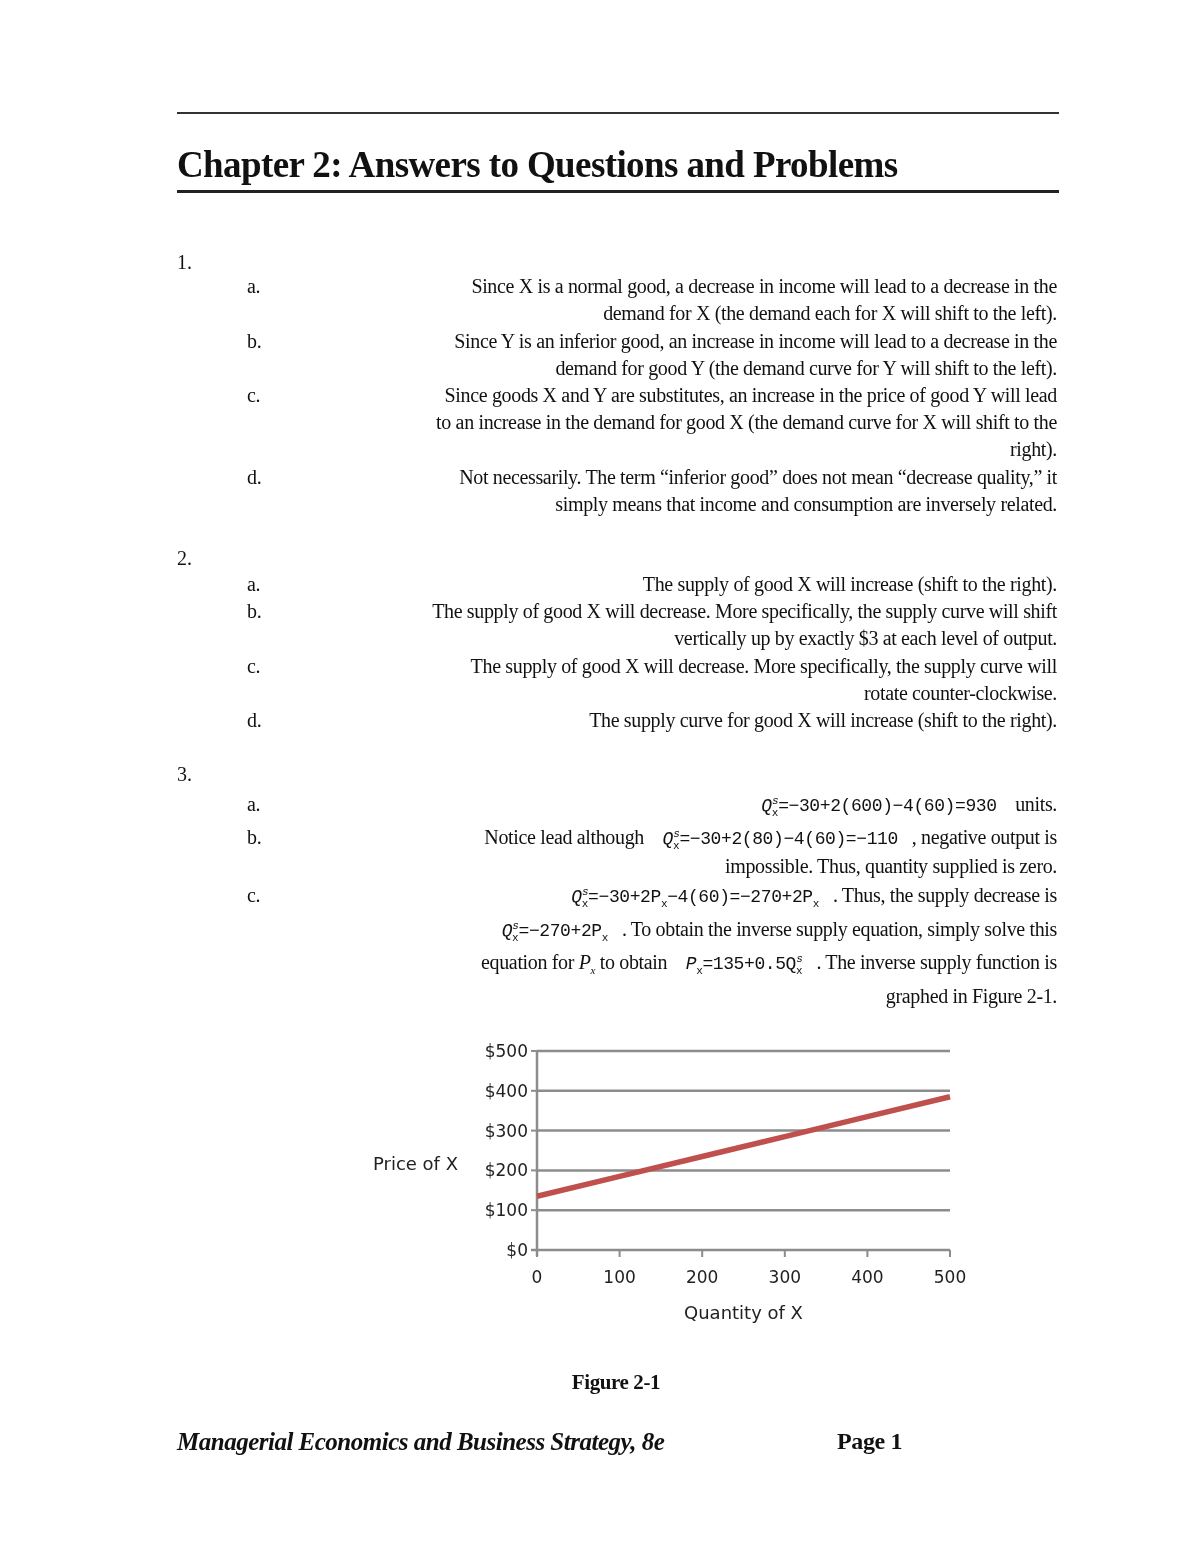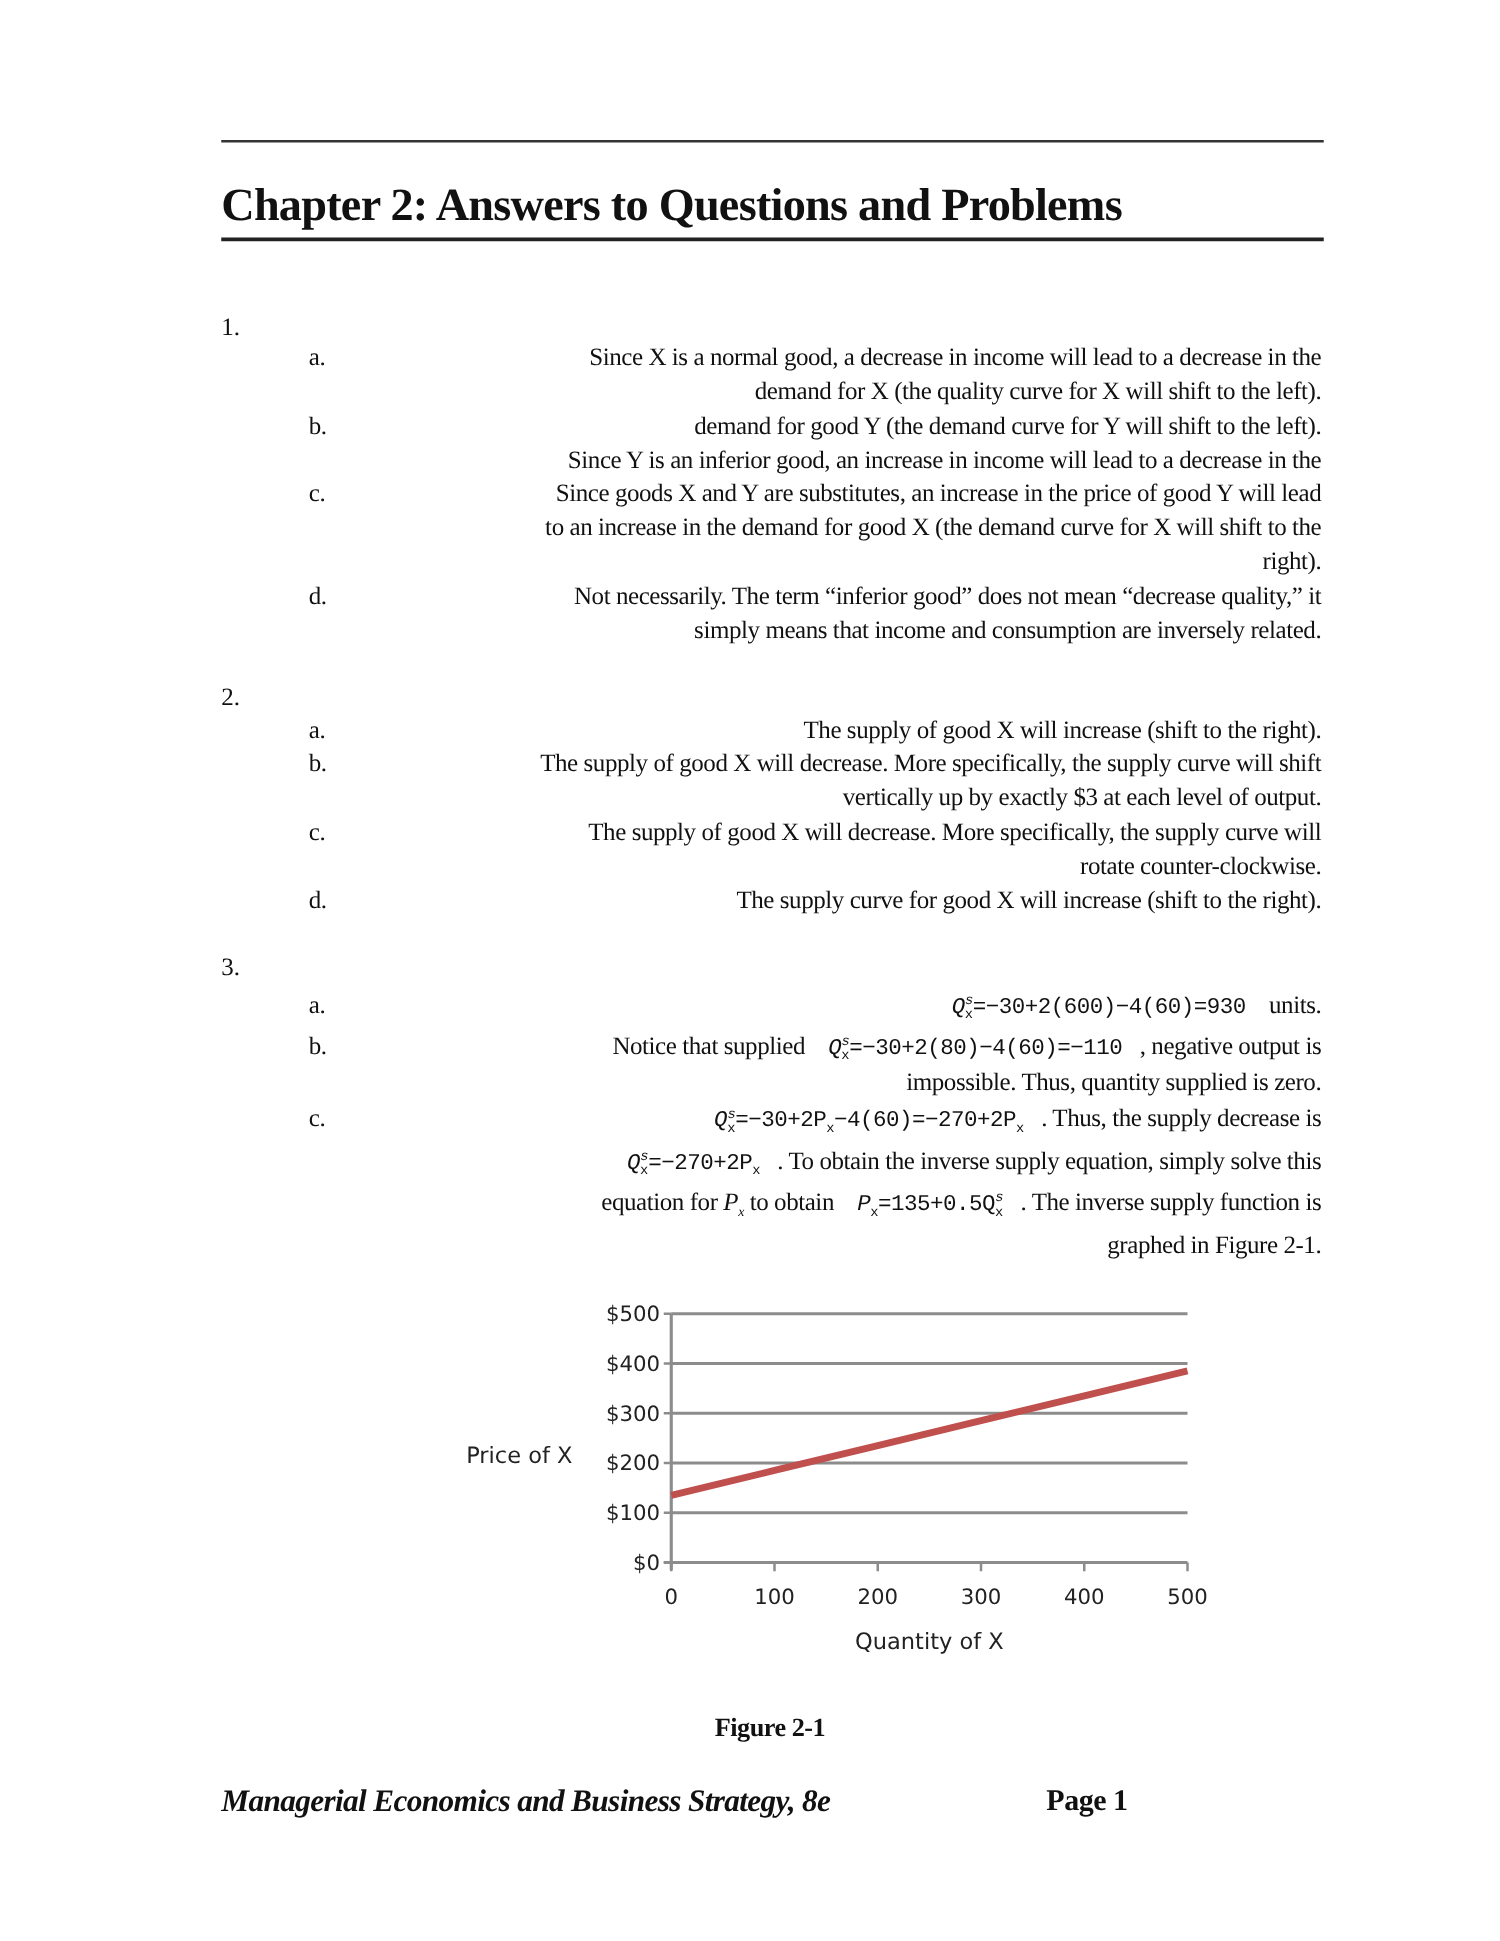--- a/index.html
+++ b/index.html
@@ -27,26 +27,26 @@
 <div class="page">
 
   <div class="top-rule"></div>
   <div class="title">Chapter 2: Answers to Questions and Problems</div>
 
   <div class="qnum" style="top:249px">1.</div>
 
   <div class="item" style="top:273px">
     <span class="lbl">a.</span>
     <span class="txt">Since X is a normal good, a decrease in income will lead to a decrease in the</span>
-    <span class="txt">demand for X (the quality curve for X will shift to the left).</span>
+    <span class="txt">demand for X (the demand each for X will shift to the left).</span>
   </div>
   <div class="item" style="top:328px">
     <span class="lbl">b.</span>
+    <span class="txt">Since Y is an inferior good, an increase in income will lead to a decrease in the</span>
     <span class="txt">demand for good Y (the demand curve for Y will shift to the left).</span>
-    <span class="txt">Since Y is an inferior good, an increase in income will lead to a decrease in the</span>
   </div>
   <div class="item" style="top:382px">
     <span class="lbl">c.</span>
     <span class="txt">Since goods X and Y are substitutes, an increase in the price of good Y will lead</span>
     <span class="txt">to an increase in the demand for good X (the demand curve for X will shift to the</span>
     <span class="txt">right).</span>
   </div>
   <div class="item" style="top:464px">
     <span class="lbl">d.</span>
     <span class="txt">Not necessarily. The term “inferior good” does not mean “decrease quality,” it</span>
@@ -80,21 +80,21 @@
     <span class="lbl">a.</span>
     <span class="txt">
       <span class="math" style="padding-left:16px"><i>Q</i><sub>x</sub><sup style="margin-left:-6px"><i>s</i></sup><span>=−30+2(600)−4(60)=930</span></span>
       &nbsp;&nbsp;&nbsp;<span>units.</span>
     </span>
   </div>
 
   <div class="item" style="top:824px">
     <span class="lbl">b.</span>
     <span class="txt">
-      <span>Notice that supplied</span>
+      <span>Notice lead although</span>
       &nbsp;&nbsp;&nbsp;<span class="math"><i>Q</i><sub>x</sub><sup style="margin-left:-6px"><i>s</i></sup><span>=−30+2(80)−4(60)=−110</span></span>
       &nbsp;&nbsp;<span>, negative output is</span>
     </span>
     <span class="txt">impossible. Thus, quantity supplied is zero.</span>
   </div>
 
   <div class="item" style="top:880px; line-height:31.5px">
     <span class="lbl">c.</span>
     <span class="txt indent-eq">
       <span class="math"><i>Q</i><sub>x</sub><sup style="margin-left:-6px"><i>s</i></sup><span>=−30+2P</span><sub>x</sub><span>−4(60)=−270+2P</span><sub>x</sub></span>

